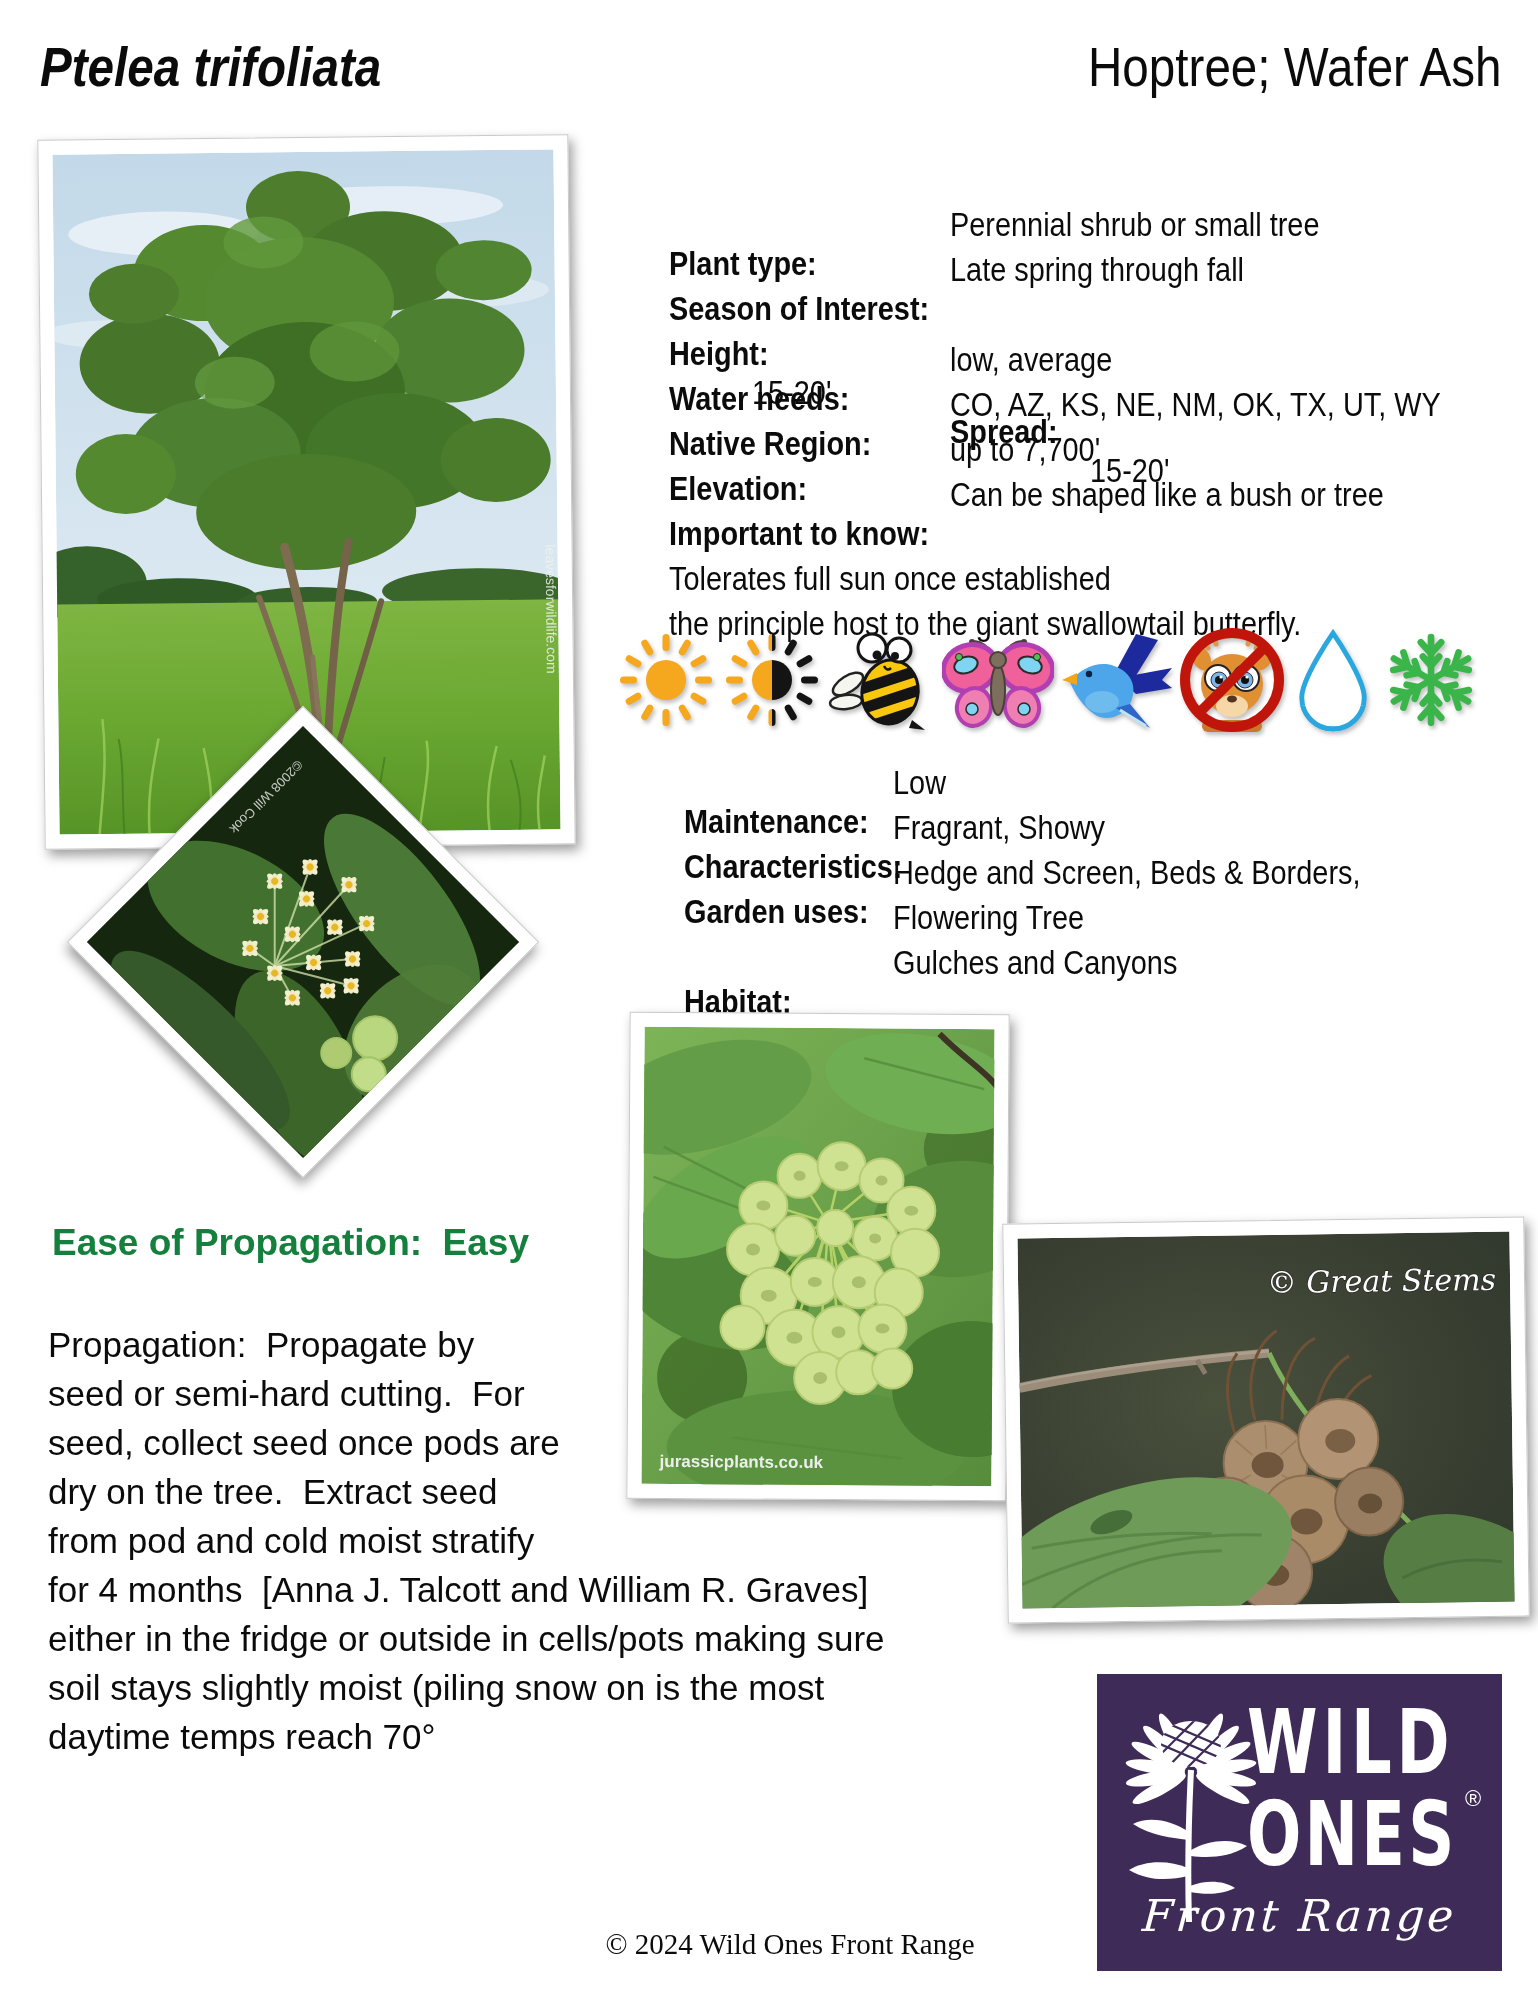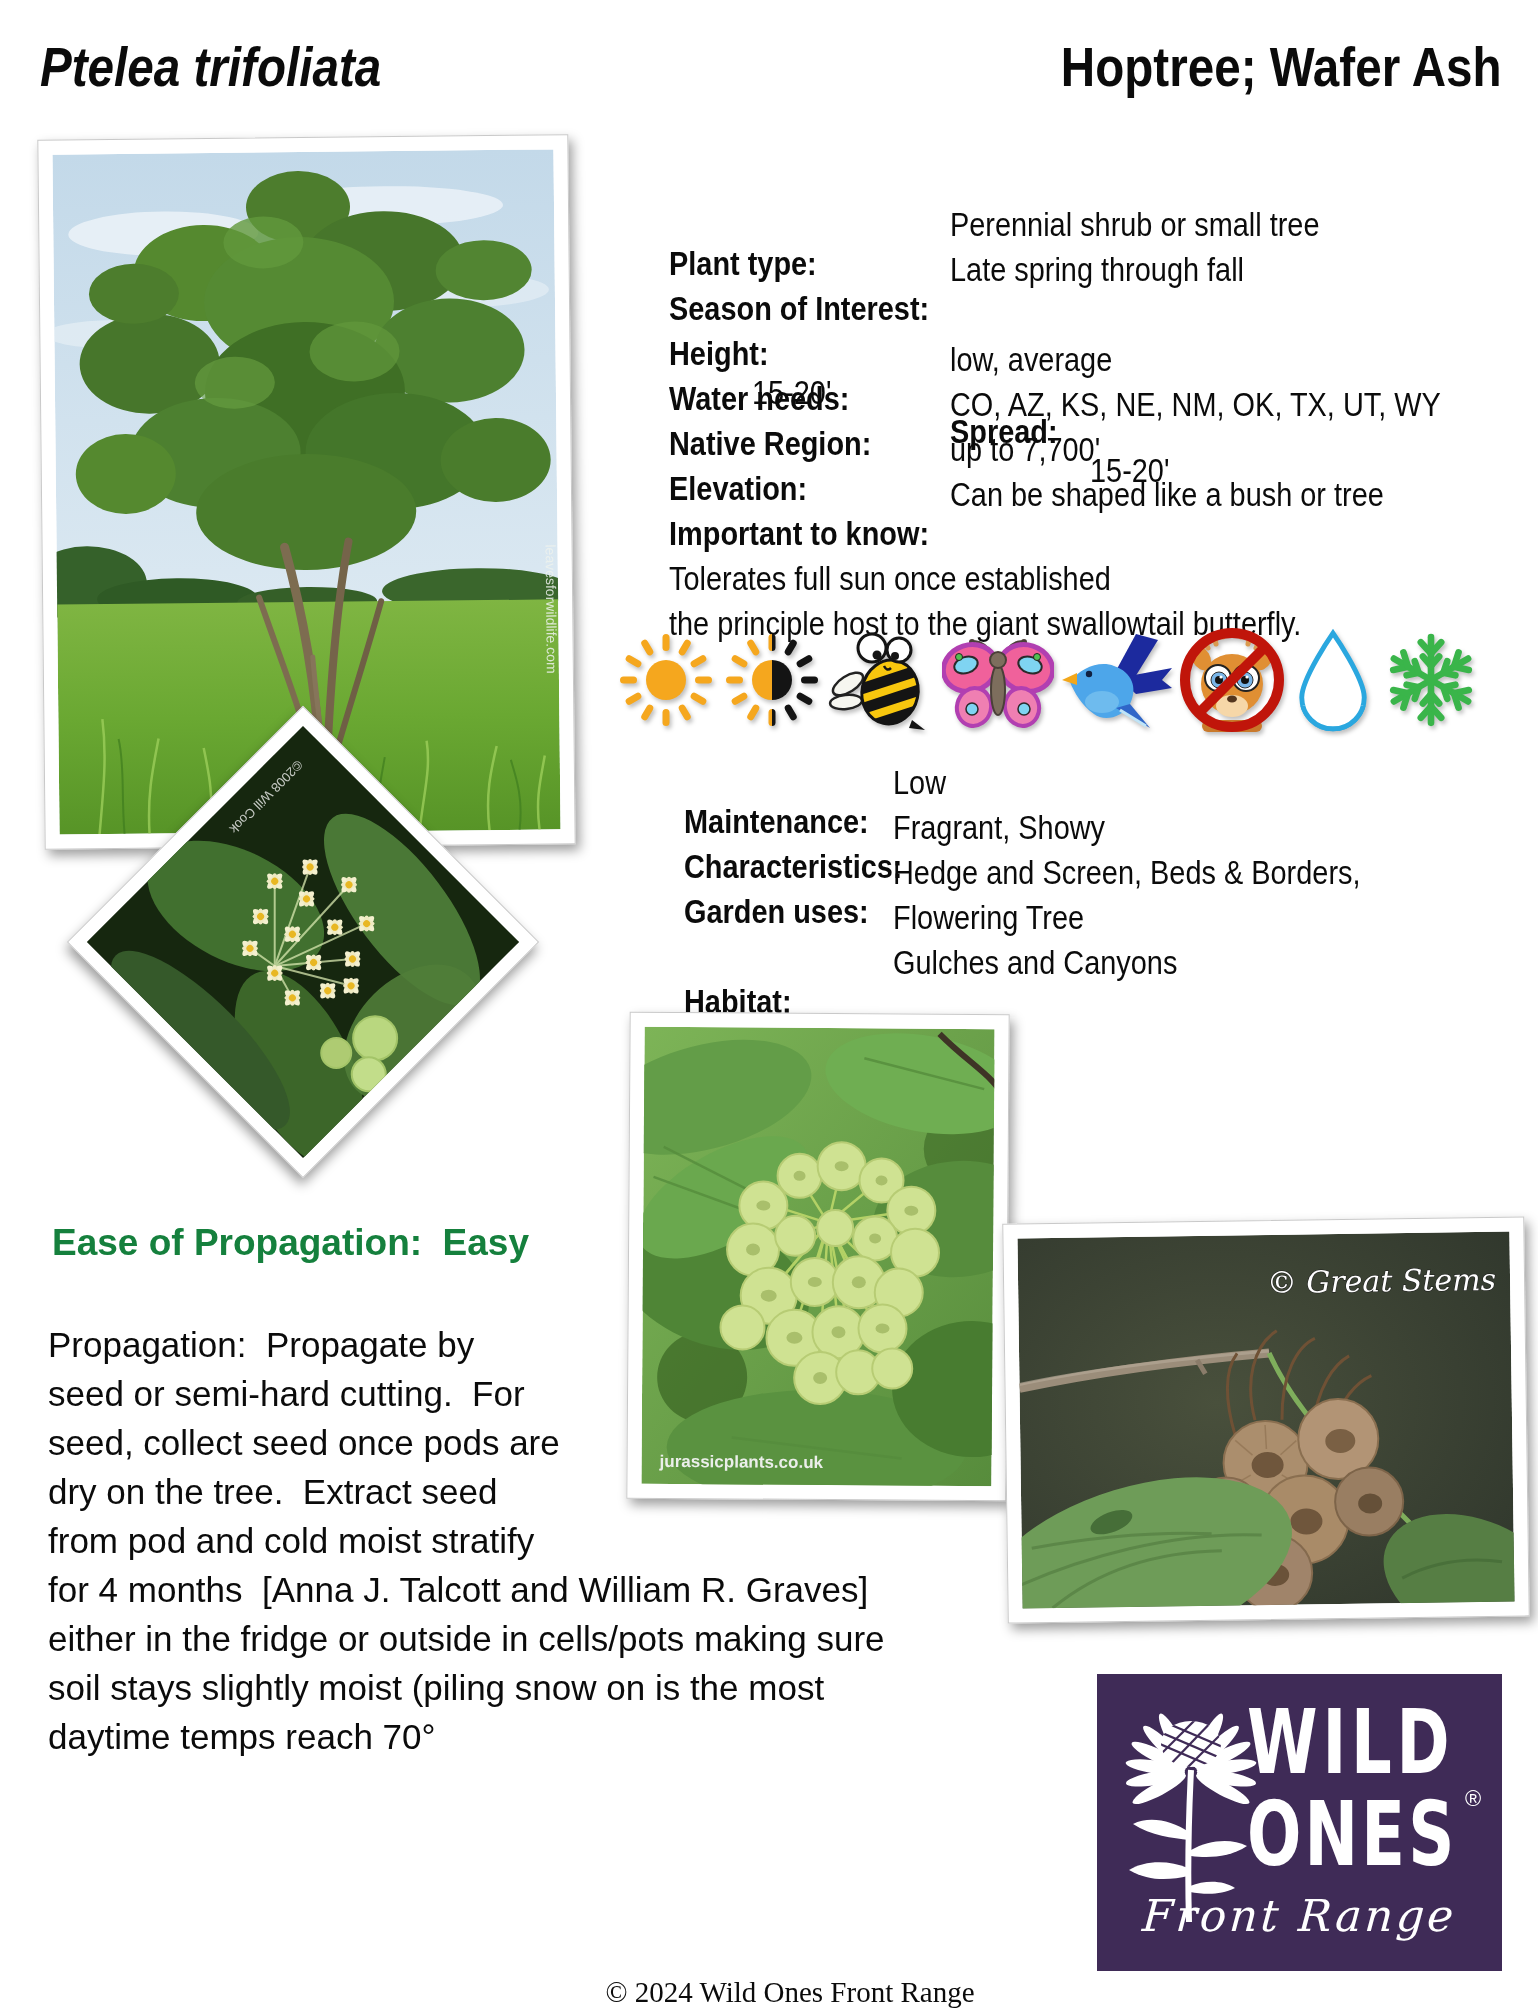--- a/index.html
+++ b/index.html
@@ -4,21 +4,21 @@
 <style>
   html,body{margin:0;padding:0;background:#fff;}
   .page{position:relative;width:1538px;height:2010px;background:#ffffff;overflow:hidden;
         font-family:"Liberation Sans",sans-serif;color:#0b0b0b;}
   .abs{position:absolute;}
   .cx{display:inline-block;transform:scaleX(0.85);transform-origin:0 50%;white-space:pre;}
   .cx-r{display:inline-block;transform:scaleX(0.85);transform-origin:100% 50%;white-space:pre;}
 
   
   .title-latin{left:40px;top:34px;font-size:56px;font-weight:700;font-style:italic;line-height:66px;}
-  .title-common{right:36px;top:34px;font-size:56px;font-weight:700;line-height:66px;text-align:right;}
+  .title-common{right:36px;top:34px;font-size:56px;font-weight:400;line-height:66px;text-align:right;}
 
   
   .details{left:612px;top:205px;width:900px;font-size:34px;}
   .details .row{position:absolute;left:0;white-space:pre;}
   .lbl{font-weight:700;}
   .val{font-weight:400;}
   .col-val{position:absolute;left:338px;top:0;}
   .care{left:627px;top:763px;width:900px;font-size:34px;}
   .care .cval{position:absolute;left:266px;top:0;}
 
@@ -45,21 +45,21 @@
   .logo-wild{position:absolute;left:150px;top:16px;color:#fff;font-weight:700;font-size:80px;
              letter-spacing:6px;font-family:"DejaVu Sans",sans-serif;transform:scale(0.80,1.12);transform-origin:0 0;}
   .logo-ones{position:absolute;left:150px;top:108px;color:#fff;font-weight:700;font-size:80px;
              letter-spacing:4px;font-family:"DejaVu Sans",sans-serif;transform:scale(0.80,1.12);transform-origin:0 0;}
   .logo-reg{position:absolute;left:368px;top:112px;color:#fff;font-size:22px;font-weight:400;}
   .logo-front{position:absolute;left:0;right:0;top:216px;text-align:center;color:#fff;
               font-family:"DejaVu Serif",serif;font-style:italic;font-size:44px;letter-spacing:3px;transform:skewX(-4deg);}
   .coneflower{position:absolute;left:8px;top:16px;}
 
   .copyright{left:790px;top:1928px;transform:translateX(-50%);font-family:"Liberation Serif",serif;
-             font-size:29px;white-space:pre;margin-top:48px;}
+             font-size:29px;white-space:pre;}
 </style>
 </head>
 <body>
 
 <div class="page">
 
   <div class="abs title-latin"><span class="cx">Ptelea trifoliata</span></div>
   <div class="abs title-common"><span class="cx-r">Hoptree; Wafer Ash</span></div>
 
   <div class="abs photo tree-photo">

